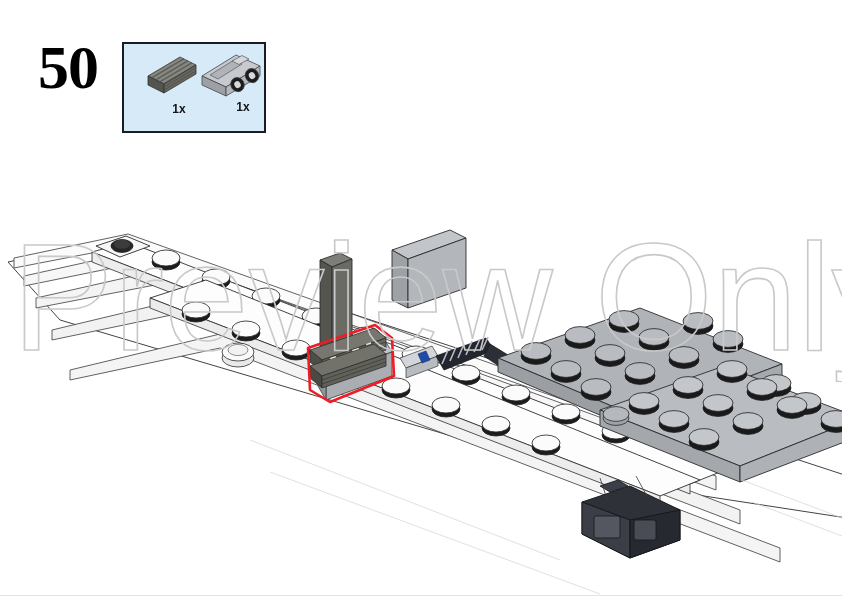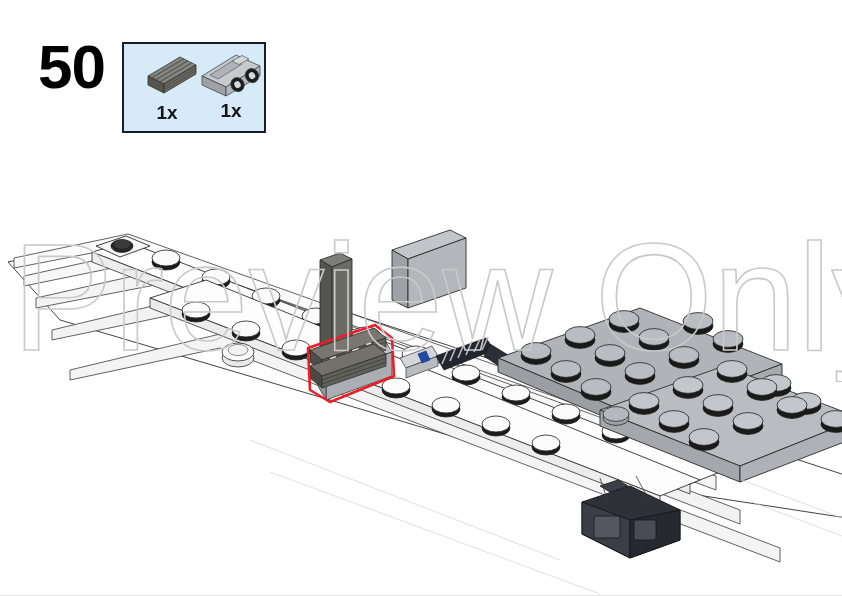--- a/index.html
+++ b/index.html
@@ -20,42 +20,42 @@
 
   
   .step-number{
     position:absolute;
     left:38px;top:36px;
     font-size:62px;
     font-weight:bold;
     color:#000000;
     letter-spacing:-1px;
     line-height:1;
-    font-family:Liberation Sans, sans-serif;
+    font-family:Liberation Serif, serif;
   }
 
   
   .callout{
     position:absolute;
     left:122px;top:42px;
     width:144px;height:91px;
     background:#d6eaf8;
     border:2px solid #1b1b24;
     box-sizing:border-box;
   }
   .callout-inner{position:absolute;inset:0;}
   .part{
     position:absolute;
     text-align:center;
   }
   .part .qty{
     position:absolute;
-    left:0;width:100%;
+    left:12px;width:100%;
     top:52px;
-    font-size:19px;
+    font-size:12px;
     font-weight:bold;
     color:#13131a;
     font-family:"Liberation Sans", sans-serif;
   }
   .part-a{left:10px;top:6px;width:66px;height:70px;}
   .part-b{left:72px;top:4px;width:70px;height:72px;}
 
   
   .watermark{
     position:absolute;

